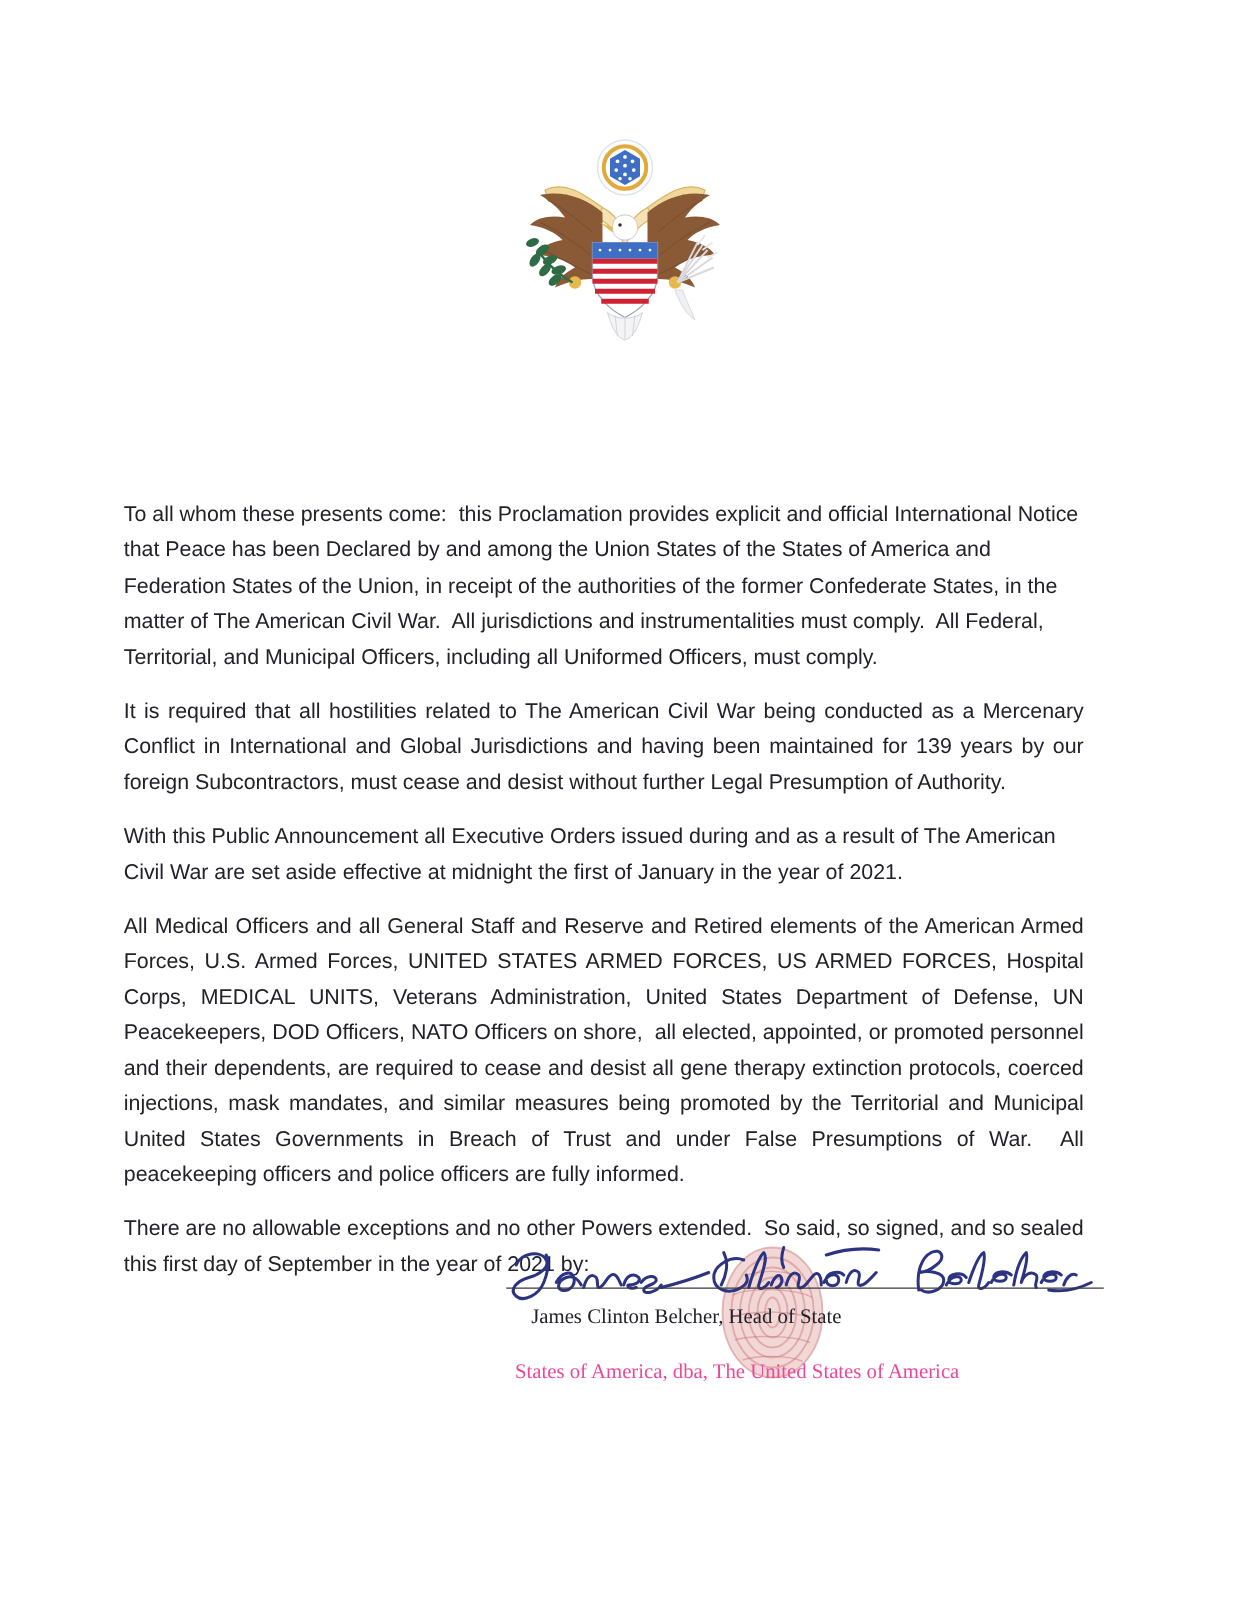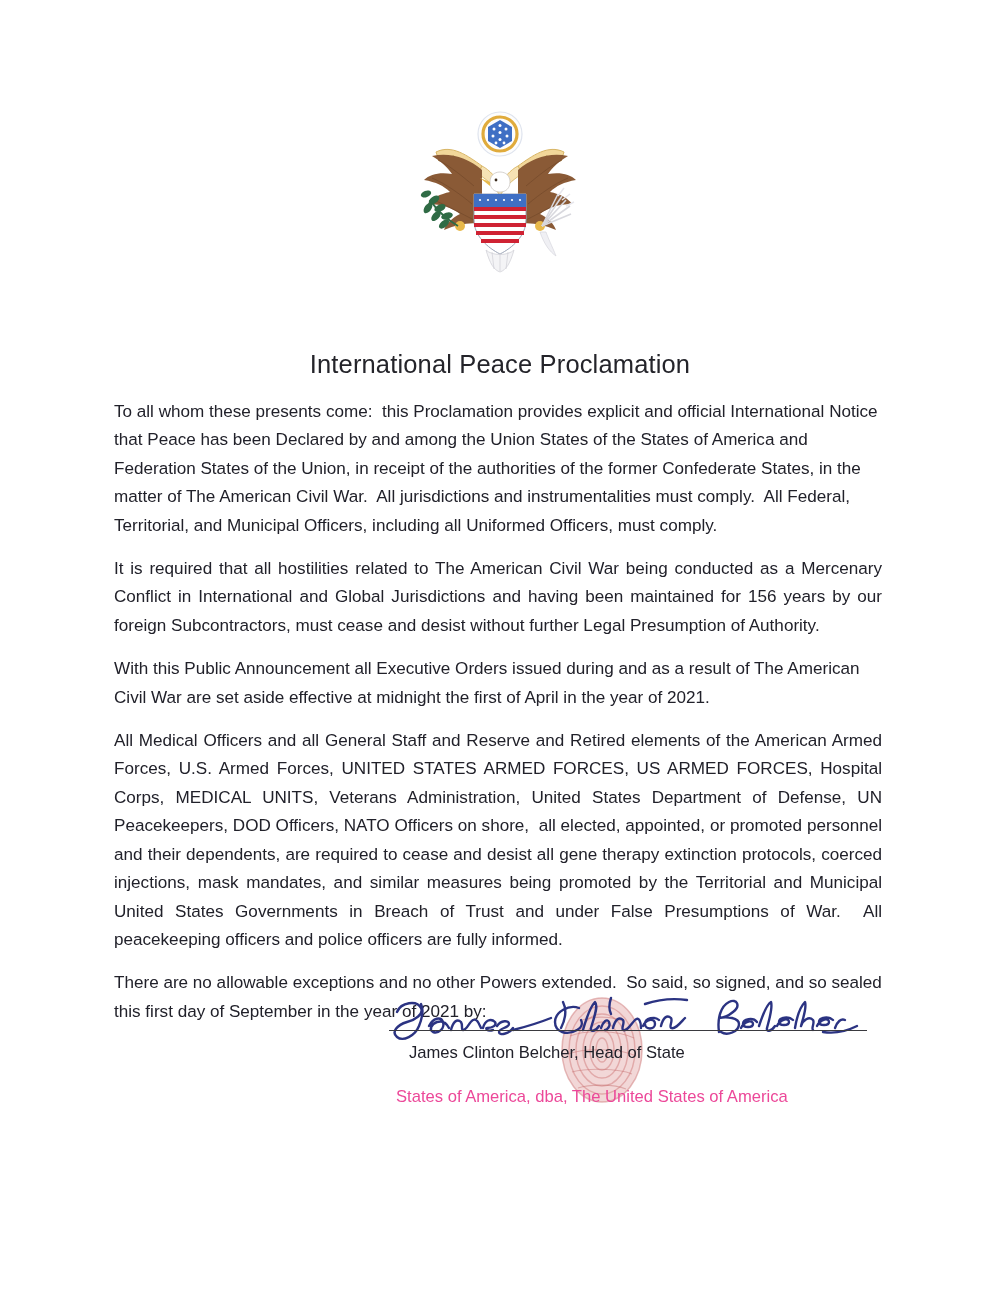--- a/index.html
+++ b/index.html
@@ -44,44 +44,45 @@
     text-align: center;
     font-size: 25.5px;
     font-weight: 400;
     letter-spacing: 0.15px;
     color: #24242a;
   }
 
   
   .body-block {
     position: absolute;
-    left: 114px;
+    left: 99px;
     top: 398px;
     width: 768px;
   }
   .para {
     font-size: 17.1px;
     line-height: 28.4px;
     color: #21212a;
     margin: 0 0 15px 0;
     text-align: left;
     white-space: pre-wrap;
   }
   .para.justify {
     text-align: justify;
     text-justify: inter-word;
   }
 
   
   .sig-block {
     position: absolute;
-    left: 101px;
+    left: 117px;
     top: 992px;
     width: 768px;
     height: 125px;
+    font-family: Liberation Serif, serif;
   }
   .thumbprint {
     position: absolute;
     left: 447px;
     top: 0px;
     width: 108px;
     height: 122px;
     pointer-events: none;
   }
   .sig-svg {
@@ -218,26 +219,25 @@
       </g>
       <g stroke="#e6e6ec" stroke-width="1.4" fill="none">
         <path d="M150 92 L158 86"></path>
           <path d="M146 88 L152 80"></path>
           <path d="M154 98 L162 94"></path>
       </g>
       <path d="M128 124 C132 136 138 144 144 148 C140 138 136 130 134 124 Z" fill="#f0f0f4" stroke="#d6d6dc" stroke-width="0.7"></path>
     </svg>
   </div>
 
-  <div class="doc-title">International Peace Proclamation</div>
 
   <div class="body-block">
     <p class="para">To all whom these presents come:  this Proclamation provides explicit and official International Notice that Peace has been Declared by and among the Union States of the States of America and Federation States of the Union, in receipt of the authorities of the former Confederate States, in the matter of The American Civil War.  All jurisdictions and instrumentalities must comply.  All Federal, Territorial, and Municipal Officers, including all Uniformed Officers, must comply.</p>
-    <p class="para justify">It is required that all hostilities related to The American Civil War being conducted as a Mercenary Conflict in International and Global Jurisdictions and having been maintained for 156 years by our foreign Subcontractors, must cease and desist without further Legal Presumption of Authority.</p>
-    <p class="para">With this Public Announcement all Executive Orders issued during and as a result of The American Civil War are set aside effective at midnight the first of April in the year of 2021.</p>
+    <p class="para justify">It is required that all hostilities related to The American Civil War being conducted as a Mercenary Conflict in International and Global Jurisdictions and having been maintained for 139 years by our foreign Subcontractors, must cease and desist without further Legal Presumption of Authority.</p>
+    <p class="para">With this Public Announcement all Executive Orders issued during and as a result of The American Civil War are set aside effective at midnight the first of January in the year of 2021.</p>
     <p class="para justify">All Medical Officers and all General Staff and Reserve and Retired elements of the American Armed Forces, U.S. Armed Forces, UNITED STATES ARMED FORCES, US ARMED FORCES, Hospital Corps, MEDICAL UNITS, Veterans Administration, United States Department of Defense, UN Peacekeepers, DOD Officers, NATO Officers on shore,  all elected, appointed, or promoted personnel and their dependents, are required to cease and desist all gene therapy extinction protocols, coerced injections, mask mandates, and similar measures being promoted by the Territorial and Municipal United States Governments in Breach of Trust and under False Presumptions of War.  All peacekeeping officers and police officers are fully informed.</p>
     <p class="para">There are no allowable exceptions and no other Powers extended.  So said, so signed, and so sealed this first day of September in the year of 2021 by:</p>
   </div>
 
   <div class="sig-block">
 
     <svg class="thumbprint" viewBox="0 0 108 122">
       <g opacity="0.52" fill="none" stroke="#cf7d7d" stroke-width="1.5">
         <ellipse cx="54" cy="58" rx="40" ry="52"></ellipse>
         <ellipse cx="54" cy="58" rx="33" ry="44"></ellipse>

